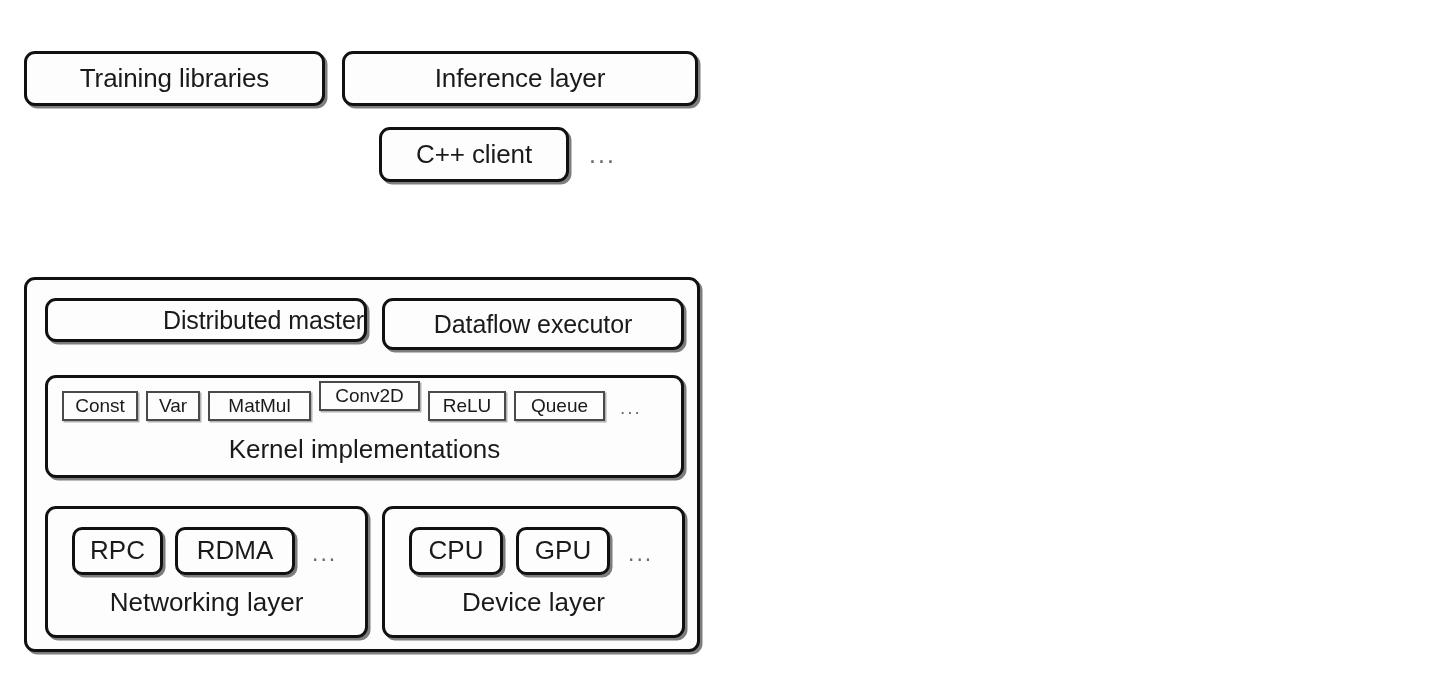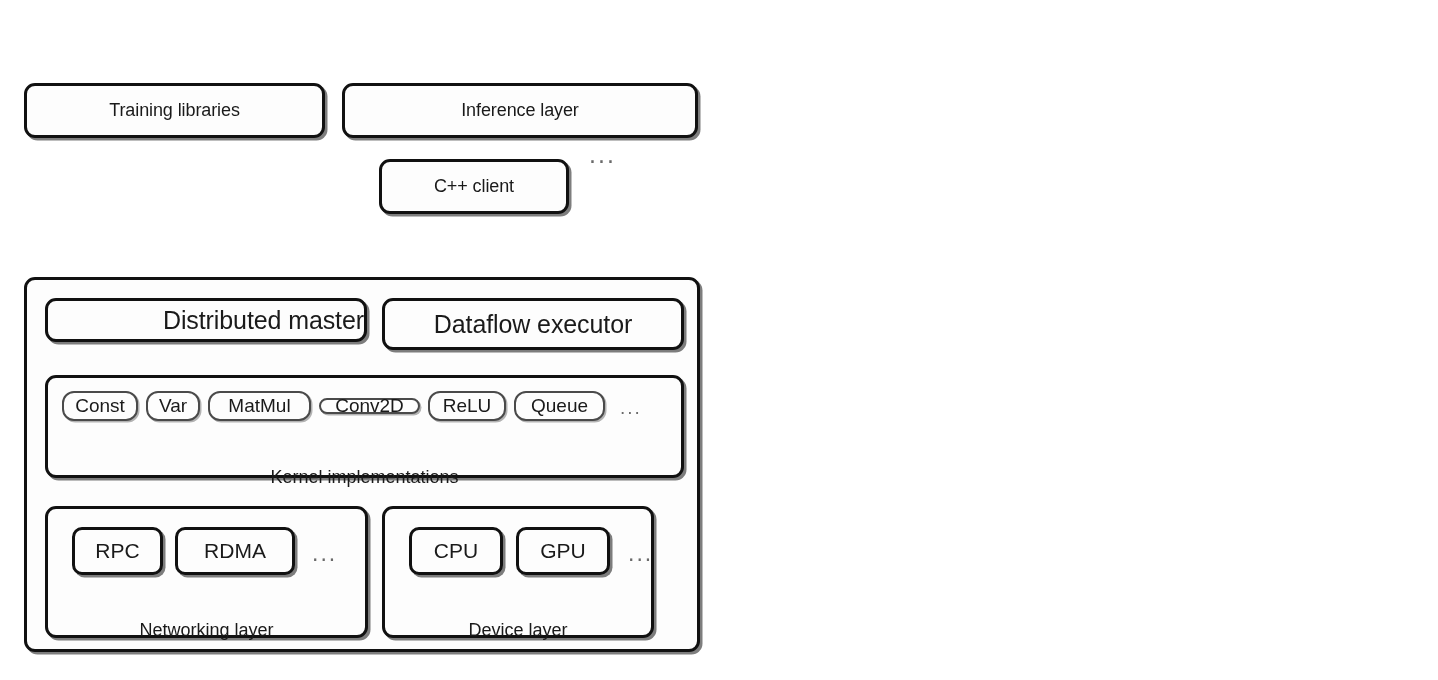--- a/index.html
+++ b/index.html
@@ -46,50 +46,50 @@
     letter-spacing: -0.1px;
   }
 
   
   .container-box {
     display: block;
   }
 
   
   .t-api   { font-size: 27px; }
-  .t-main  { font-size: 18px; margin-top: 32px; }
+  .t-main  { font-size: 26px; }
   .t-sub   { font-size: 25px; }
 
   
   .chip {
     position: absolute;
     box-sizing: border-box;
     background: #fdfdfd;
     border: 2px solid #4a4a4a;
-    border-radius: 12px;
+    border-radius: 0;
     box-shadow: 1.5px 1.5px 0 0 rgba(40,40,40,0.35);
     display: flex;
     align-items: center;
     justify-content: center;
     font-size: 19px;
     white-space: nowrap;
   }
 
   
   .chip-md {
     position: absolute;
     box-sizing: border-box;
     background: #fdfdfd;
     border: 3px solid #111111;
     border-radius: 10px;
     box-shadow: 2.5px 2.5px 0 0 rgba(20,20,20,0.55);
     display: flex;
     align-items: center;
     justify-content: center;
-    font-size: 21px;
+    font-size: 26px;
     white-space: nowrap;
   }
 
   .ellipsis {
     position: absolute;
     color: #6a6a6a;
     letter-spacing: 2px;
     white-space: nowrap;
     user-select: none;
   }
@@ -153,21 +153,21 @@
       </div>
 
       <div class="chip" style="left:98px; top:13px; width:54px; height:30px;">
         <span>Var</span>
       </div>
 
       <div class="chip" style="left:160px; top:13px; width:103px; height:30px;">
         <span>MatMul</span>
       </div>
 
-      <div class="chip" style="left:271px; top:20px; width:101px; height:16px;">
+      <div class="chip" style="left:271px; top:3px; width:101px; height:30px;">
         <span>Conv2D</span>
       </div>
 
       <div class="chip" style="left:380px; top:13px; width:78px; height:30px;">
         <span>ReLU</span>
       </div>
 
       <div class="chip" style="left:466px; top:13px; width:91px; height:30px;">
         <span>Queue</span>
       </div>
@@ -185,21 +185,21 @@
 
       <div class="chip-md" style="left:127px; top:18px; width:120px; height:48px;">
         <span>RDMA</span>
       </div>
 
       <div class="ellipsis ellipsis-md" style="left:264px; top:32px;">...</div>
 
       <div class="group-caption t-main" style="top:80px;">Networking layer</div>
     </div>
 
-    <div class="box container-box" style="left:355px; top:226px; width:272px; height:132px;">
+    <div class="box container-box" style="left:355px; top:226px; width:303px; height:132px;">
 
       <div class="chip-md" style="left:24px; top:18px; width:94px; height:48px;">
         <span>CPU</span>
       </div>
 
       <div class="chip-md" style="left:131px; top:18px; width:94px; height:48px;">
         <span>GPU</span>
       </div>
 
       <div class="ellipsis ellipsis-md" style="left:243px; top:32px;">...</div>

